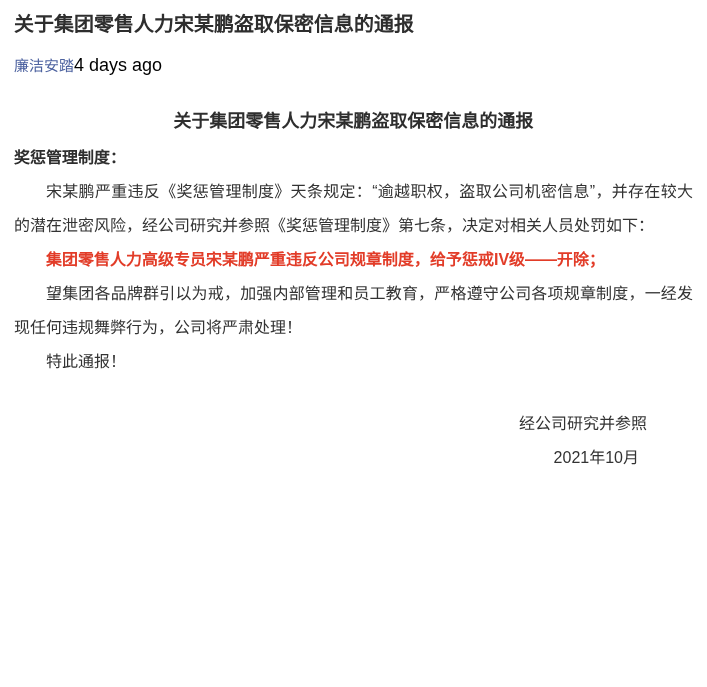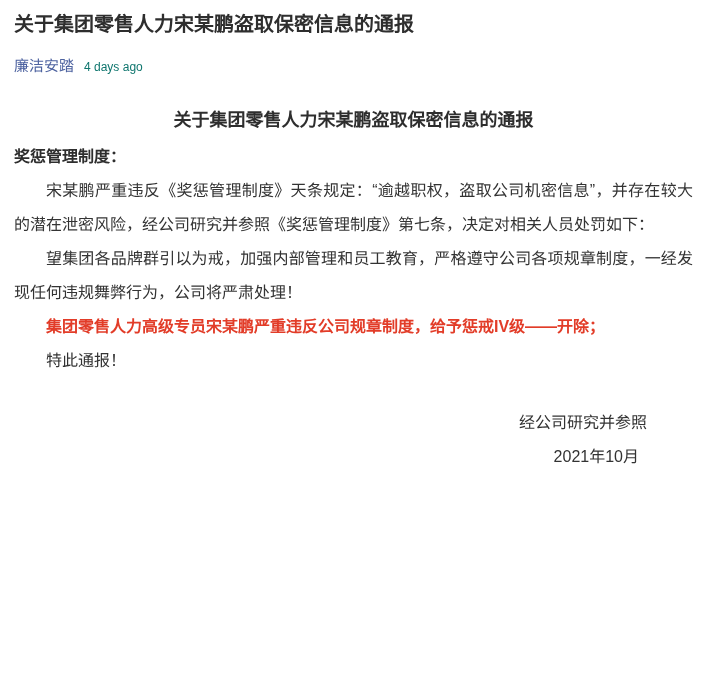--- a/index.html
+++ b/index.html
@@ -21,32 +21,31 @@
   .page-title {
     margin: 0;
     font-size: 20px;
     line-height: 28px;
     font-weight: 700;
     color: #2e2e2e;
   }
   .meta {
     display: flex;
     align-items: baseline;
-    gap: 10px;
     margin-top: 16px;
   }
   .author-link {
     font-size: 15px;
     color: #4e63a0;
     text-decoration: none;
     cursor: pointer;
   }
   .post-time {
-    font-size: 12px;
-    color: #0f766e;
+    font-size: 18px;
+    color: #000000;
   }
   .article {
     margin-top: 32px;
   }
   .doc-heading {
     margin: 0;
     font-size: 18px;
     line-height: 26px;
     font-weight: 700;
     text-align: center;
@@ -95,23 +94,23 @@
 
   <div class="article">
 
     <h2 class="doc-heading">关于集团零售人力宋某鹏盗取保密信息的通报</h2>
 
     <p class="salutation">奖惩管理制度：</p>
 
 
     <p class="para">宋某鹏严重违反《奖惩管理制度》天条规定：“逾越职权，盗取公司机密信息”，并存在较大的潜在泄密风险，经公司研究并参照《奖惩管理制度》第七条，决定对相关人员处罚如下：</p>
 
+    <p class="para penalty">集团零售人力高级专员宋某鹏严重违反公司规章制度，给予惩戒IV级——开除；</p>
+
     <p class="para">望集团各品牌群引以为戒，加强内部管理和员工教育，严格遵守公司各项规章制度，一经发现任何违规舞弊行为，公司将严肃处理！</p>
-
-    <p class="para penalty">集团零售人力高级专员宋某鹏严重违反公司规章制度，给予惩戒IV级——开除；</p>
 
     <p class="para">特此通报！</p>
 
     <div class="signature">
       <div class="sig-dept">经公司研究并参照</div>
       <div class="sig-date">2021年10月</div>
     </div>
 
   </div>
 </div>

